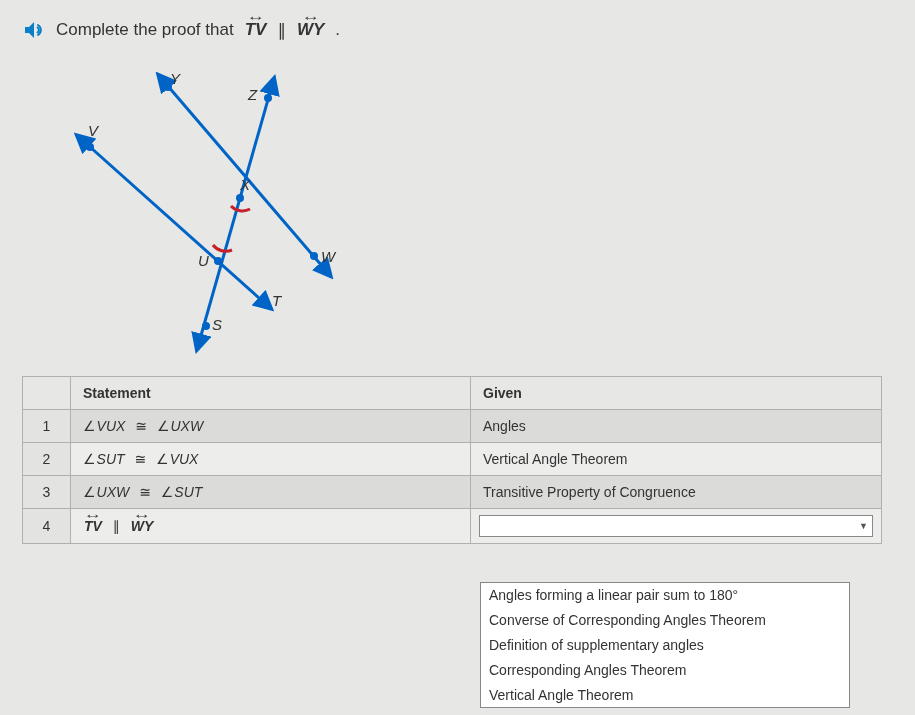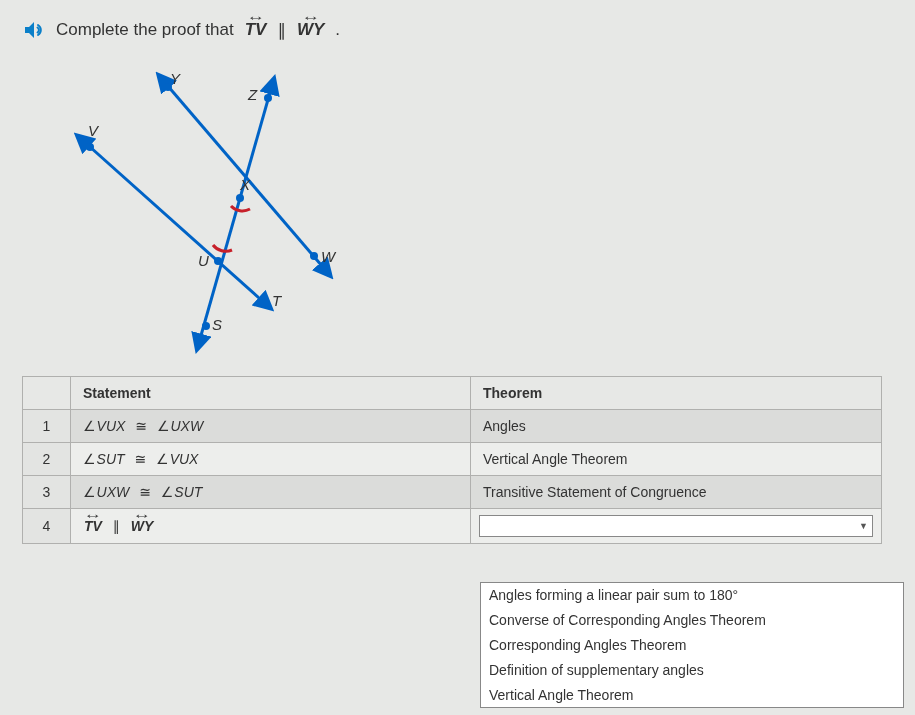--- a/index.html
+++ b/index.html
@@ -109,21 +109,21 @@
       color: #333;
     }
     .dropdown-arrow {
       font-size: 9px;
       color: #555;
     }
     .options-panel {
       position: absolute;
       left: 480px;
       top: 582px;
-      width: 424px;
+      width: 370px;
       background: #fff;
       border: 1px solid #888;
       font-size: 14px;
       color: #333;
       z-index: 10;
     }
     .options-panel .opt {
       padding: 3px 8px;
       line-height: 1.35;
       cursor: pointer;
@@ -183,21 +183,21 @@
   <span class="point-label" style="left:263px; top:190px;">W</span>
   <span class="point-label" style="left:214px; top:234px;">T</span>
   <span class="point-label" style="left:154px; top:258px;">S</span>
 </div>
 
 <table class="proof-table">
   <tbody>
       <tr>
     <th></th>
     <th class="statement">Statement</th>
-    <th>Theorem</th>
+    <th>Given</th>
   </tr>
 
   <tr>
     <td class="num">1</td>
     <td class="statement">
       <span class="angle">VUX</span>
       <span class="congr">≅</span>
       <span class="angle">UXW</span>
     </td>
     <td>Angles</td>
@@ -213,21 +213,21 @@
     <td>Vertical Angle Theorem</td>
   </tr>
 
   <tr>
     <td class="num">3</td>
     <td class="statement">
       <span class="angle">UXW</span>
       <span class="congr">≅</span>
       <span class="angle">SUT</span>
     </td>
-    <td>Transitive Statement of Congruence</td>
+    <td>Transitive Property of Congruence</td>
   </tr>
 
   <tr>
     <td class="num">4</td>
     <td class="statement">
       <span class="over-arrow">TV</span>
       <span class="parr">∥</span>
       <span class="over-arrow">WY</span>
     </td>
     <td class="dropdown-cell">
@@ -236,16 +236,16 @@
         <span class="dropdown-arrow">▼</span>
       </div>
     </td>
   </tr>
 </tbody>
   </table>
 
 <div class="options-panel">
   <div class="opt">Angles forming a linear pair sum to 180°</div>
   <div class="opt">Converse of Corresponding Angles Theorem</div>
+  <div class="opt">Definition of supplementary angles</div>
   <div class="opt">Corresponding Angles Theorem</div>
-  <div class="opt">Definition of supplementary angles</div>
   <div class="opt">Vertical Angle Theorem</div>
 </div>
 
 </body></html>

